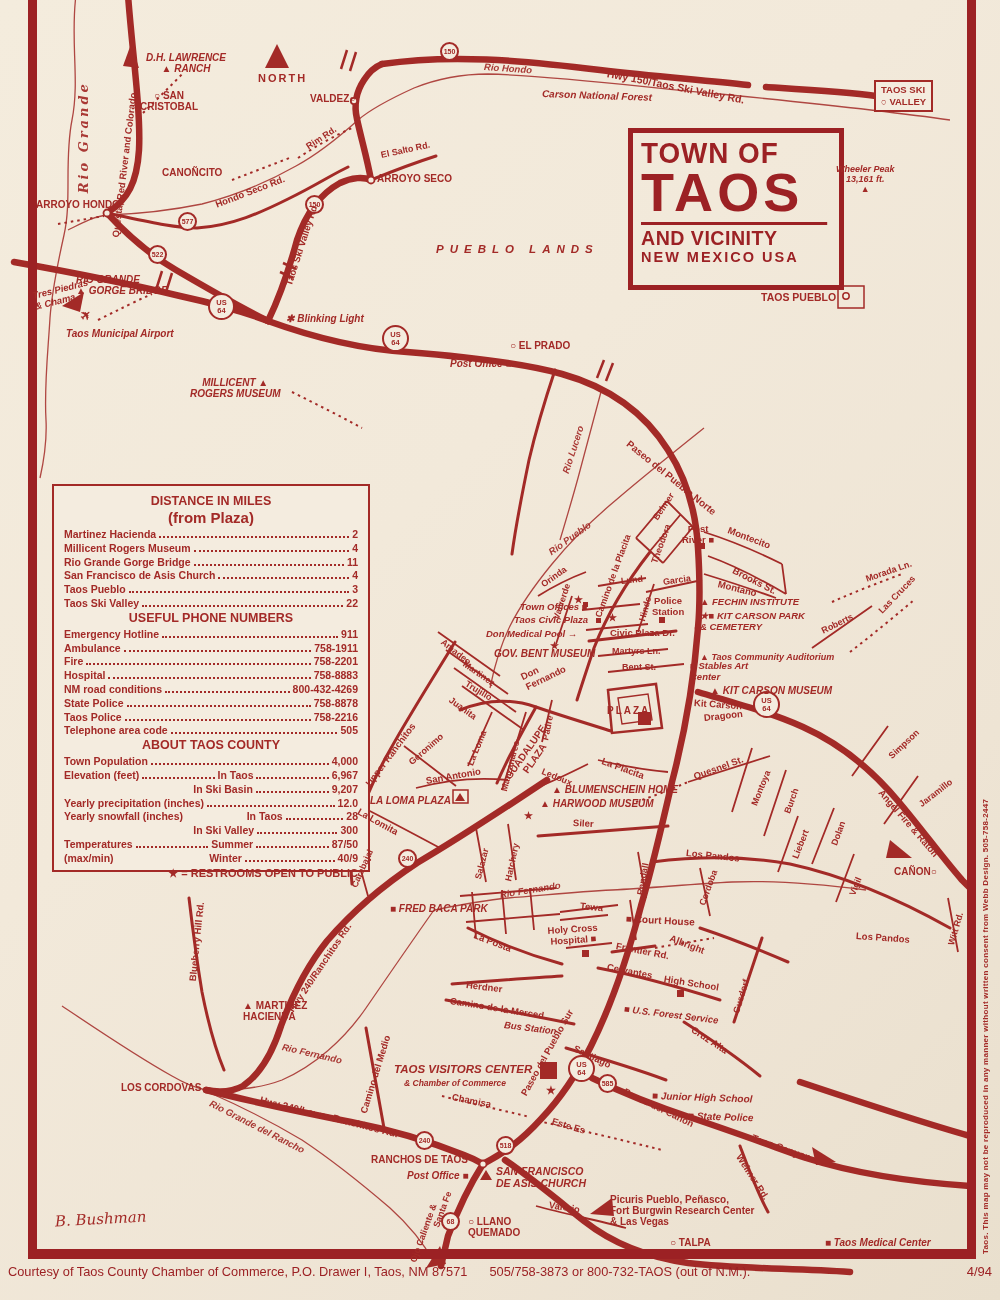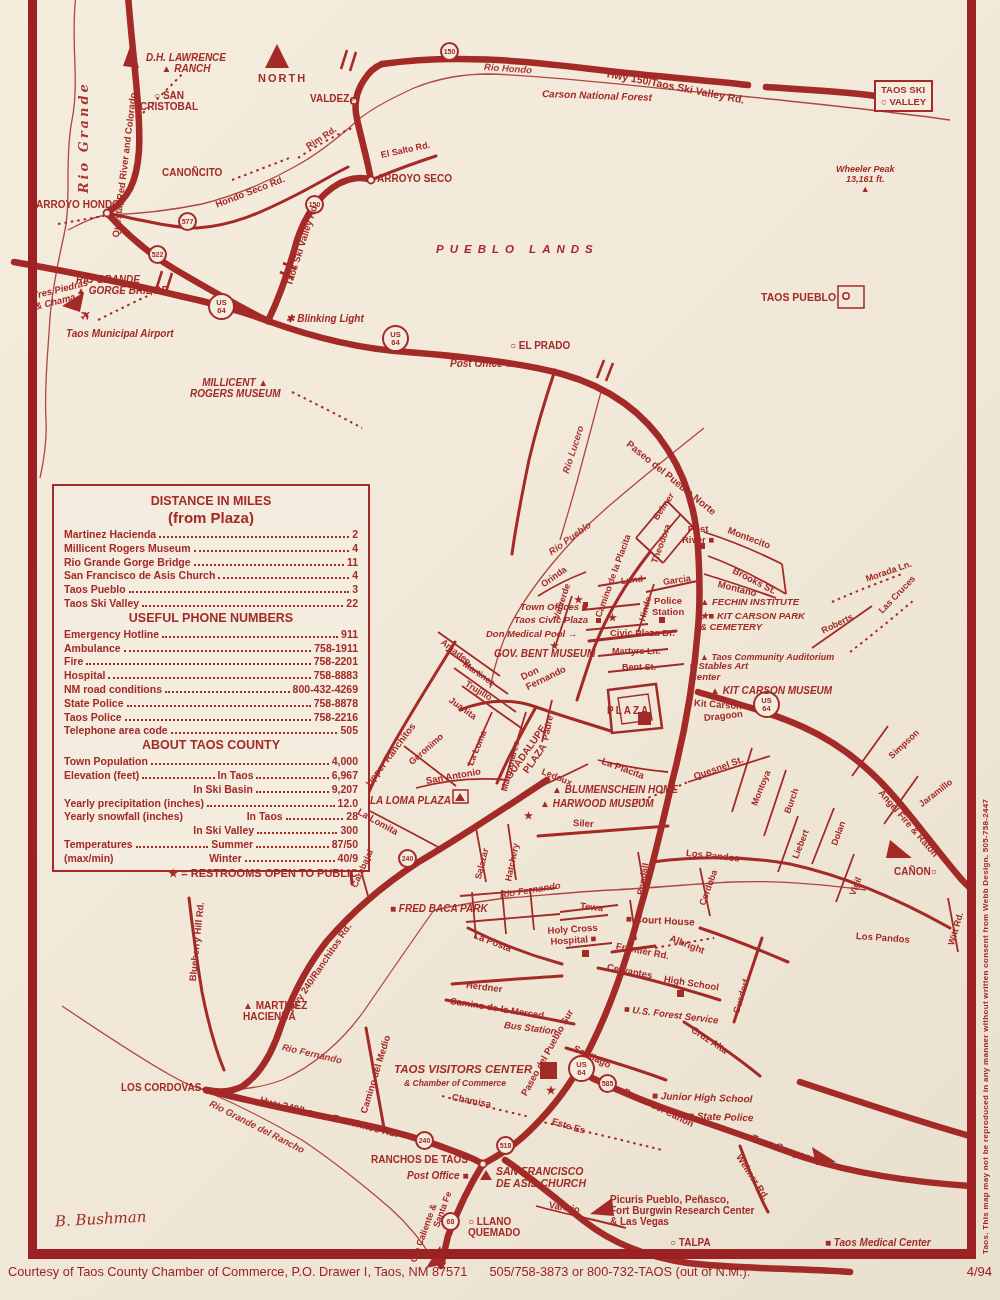--- a/index.html
+++ b/index.html
@@ -186,20 +186,26 @@
     <polygon points="912,858 890,840 886,858" fill="#a32a27"></polygon>
     <polygon points="590,1214 612,1198 614,1216" fill="#a32a27"></polygon>
     <polygon points="426,1268 440,1246 446,1264" fill="#a32a27"></polygon>
   </g>
 </svg>
 
 <div class="bar" style="left:28px;top:0;width:9px;height:1259px"></div>
 <div class="bar" style="left:967px;top:0;width:9px;height:1259px"></div>
 <div class="bar" style="left:28px;top:1249px;width:948px;height:10px"></div>
 
+<div id="titlebox">
+  <div class="t1">TOWN OF</div>
+  <div class="t2">TAOS</div>
+  <div class="t3">AND VICINITY</div>
+  <div class="t4">NEW MEXICO USA</div>
+</div>
 
 <div id="infobox">
   <div class="ib-h">DISTANCE IN MILES</div>
   <div class="ib-sub">(from Plaza)</div>
   <div class="ib-row">
         <span>Martinez Hacienda</span>
         <span class="ib-dots"></span>
         <span>2</span>
       </div>
   <div class="ib-row">

